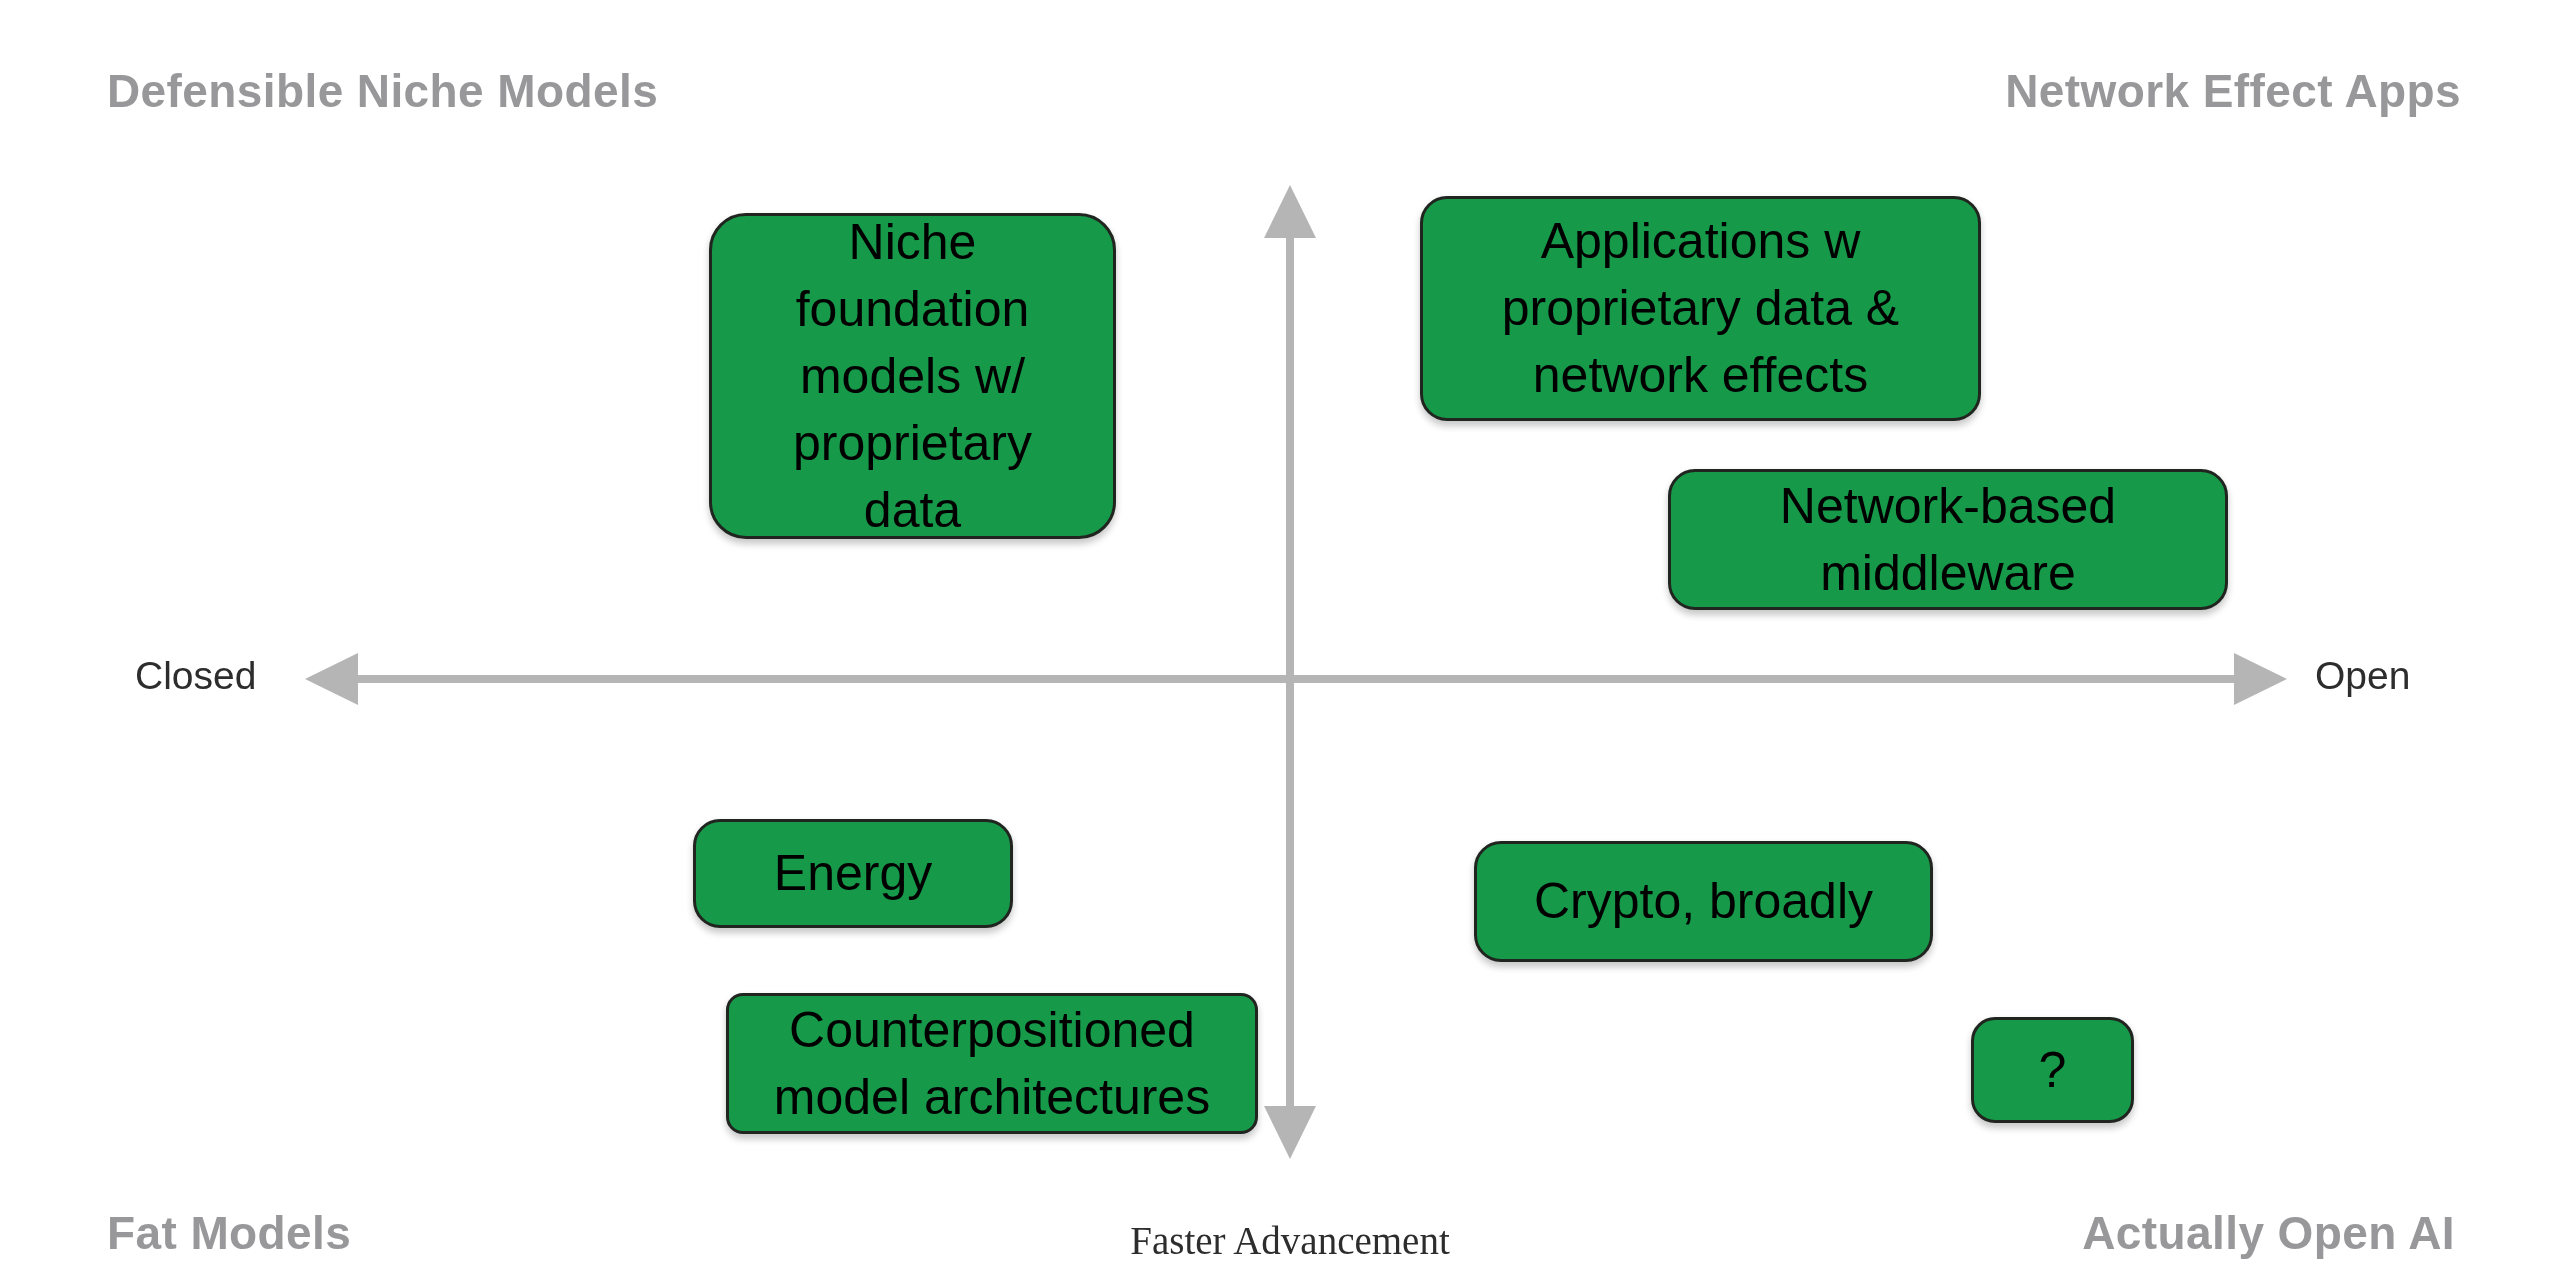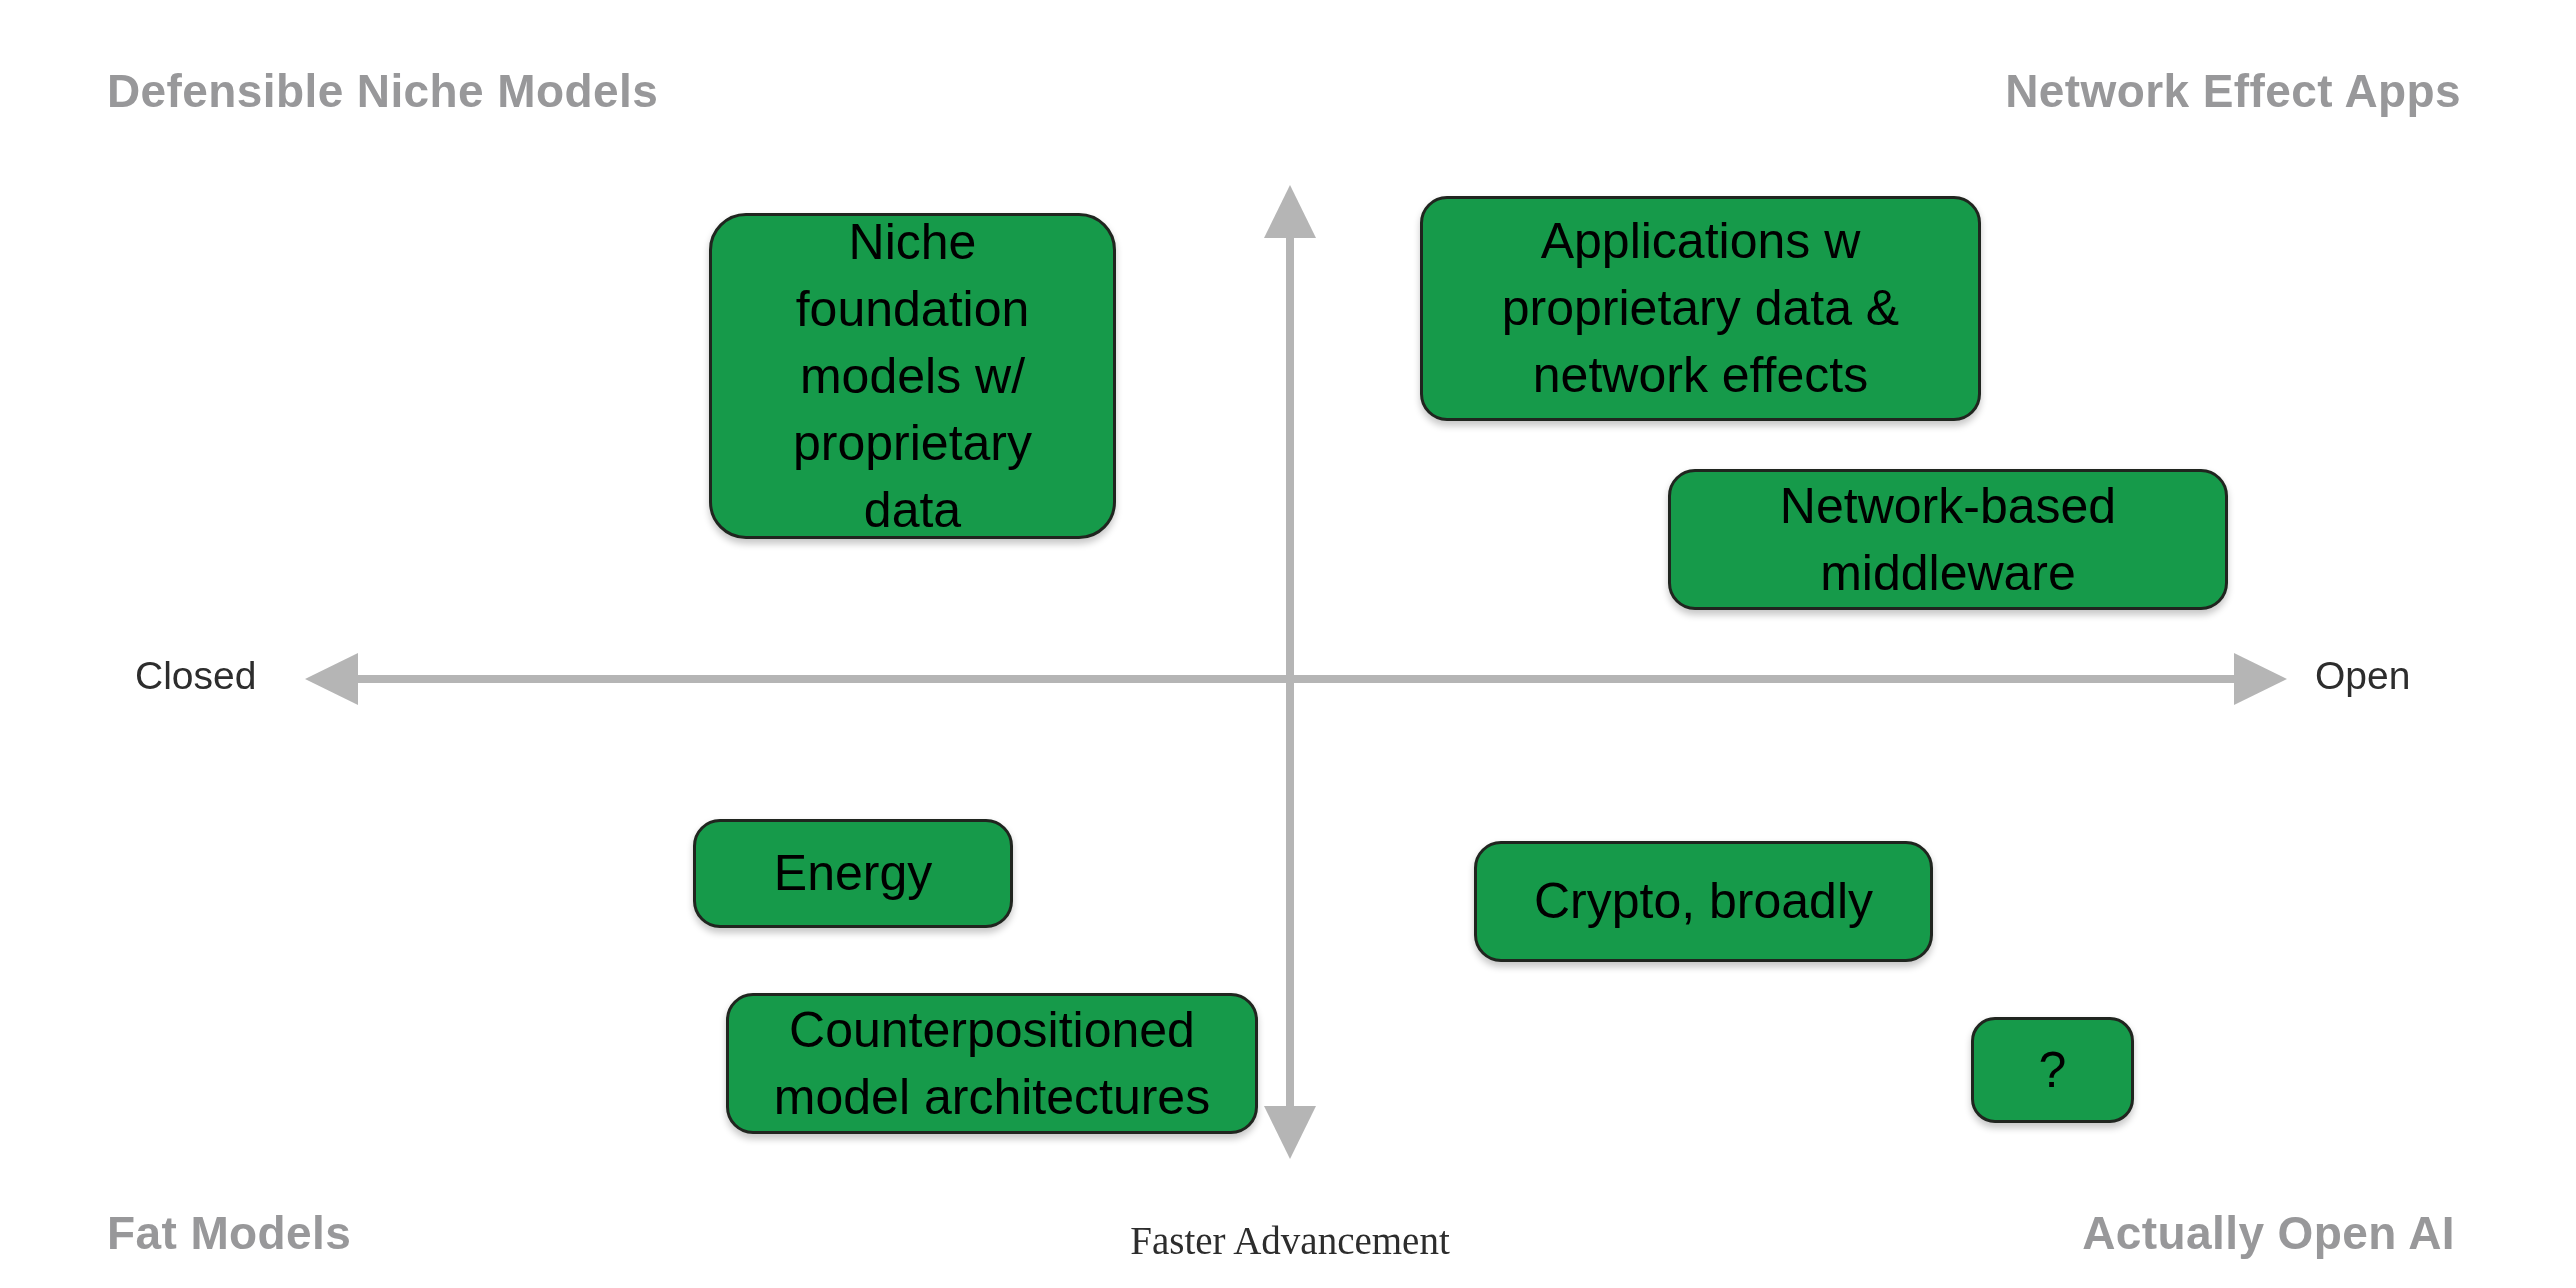--- a/index.html
+++ b/index.html
@@ -90,21 +90,21 @@
     align-items: center;
     justify-content: center;
     white-space: pre-line;
     box-shadow: 0 4.8px 7.2px rgba(0,0,0,0.22);
   }
   #box-niche            { left: 709px;  top: 213px;  width: 407px; height: 326px; border-radius: 37px; }
   #box-applications     { left: 1420px; top: 196px;  width: 561px; height: 225px; }
   #box-middleware       { left: 1668px; top: 469px;  width: 560px; height: 141px; }
   #box-energy           { left: 693px;  top: 771px;  width: 320px; height: 109px; margin-top: 48px; }
   #box-hardware         { left: 184px;  top: 860px; width: 461px; height: 147px; }
-  #box-counterpositioned{ left: 726px;  top: 993px; width: 532px; height: 141px; }
+  #box-counterpositioned{ left: 726px;  top: 993px; width: 532px; height: 141px; border-radius: 17px; }
   #box-crypto           { left: 1474px; top: 841px; width: 459px; height: 121px; }
   #box-question         { left: 1971px; top: 1017px; width: 163px; height: 106px; border-radius: 24px; }
 </style>
 </head>
 <body>
 
 <div id="stage">
 
   <div class="corner-label" id="corner-tl">Defensible Niche Models</div>
   <div class="corner-label" id="corner-tr">Network Effect Apps</div>

